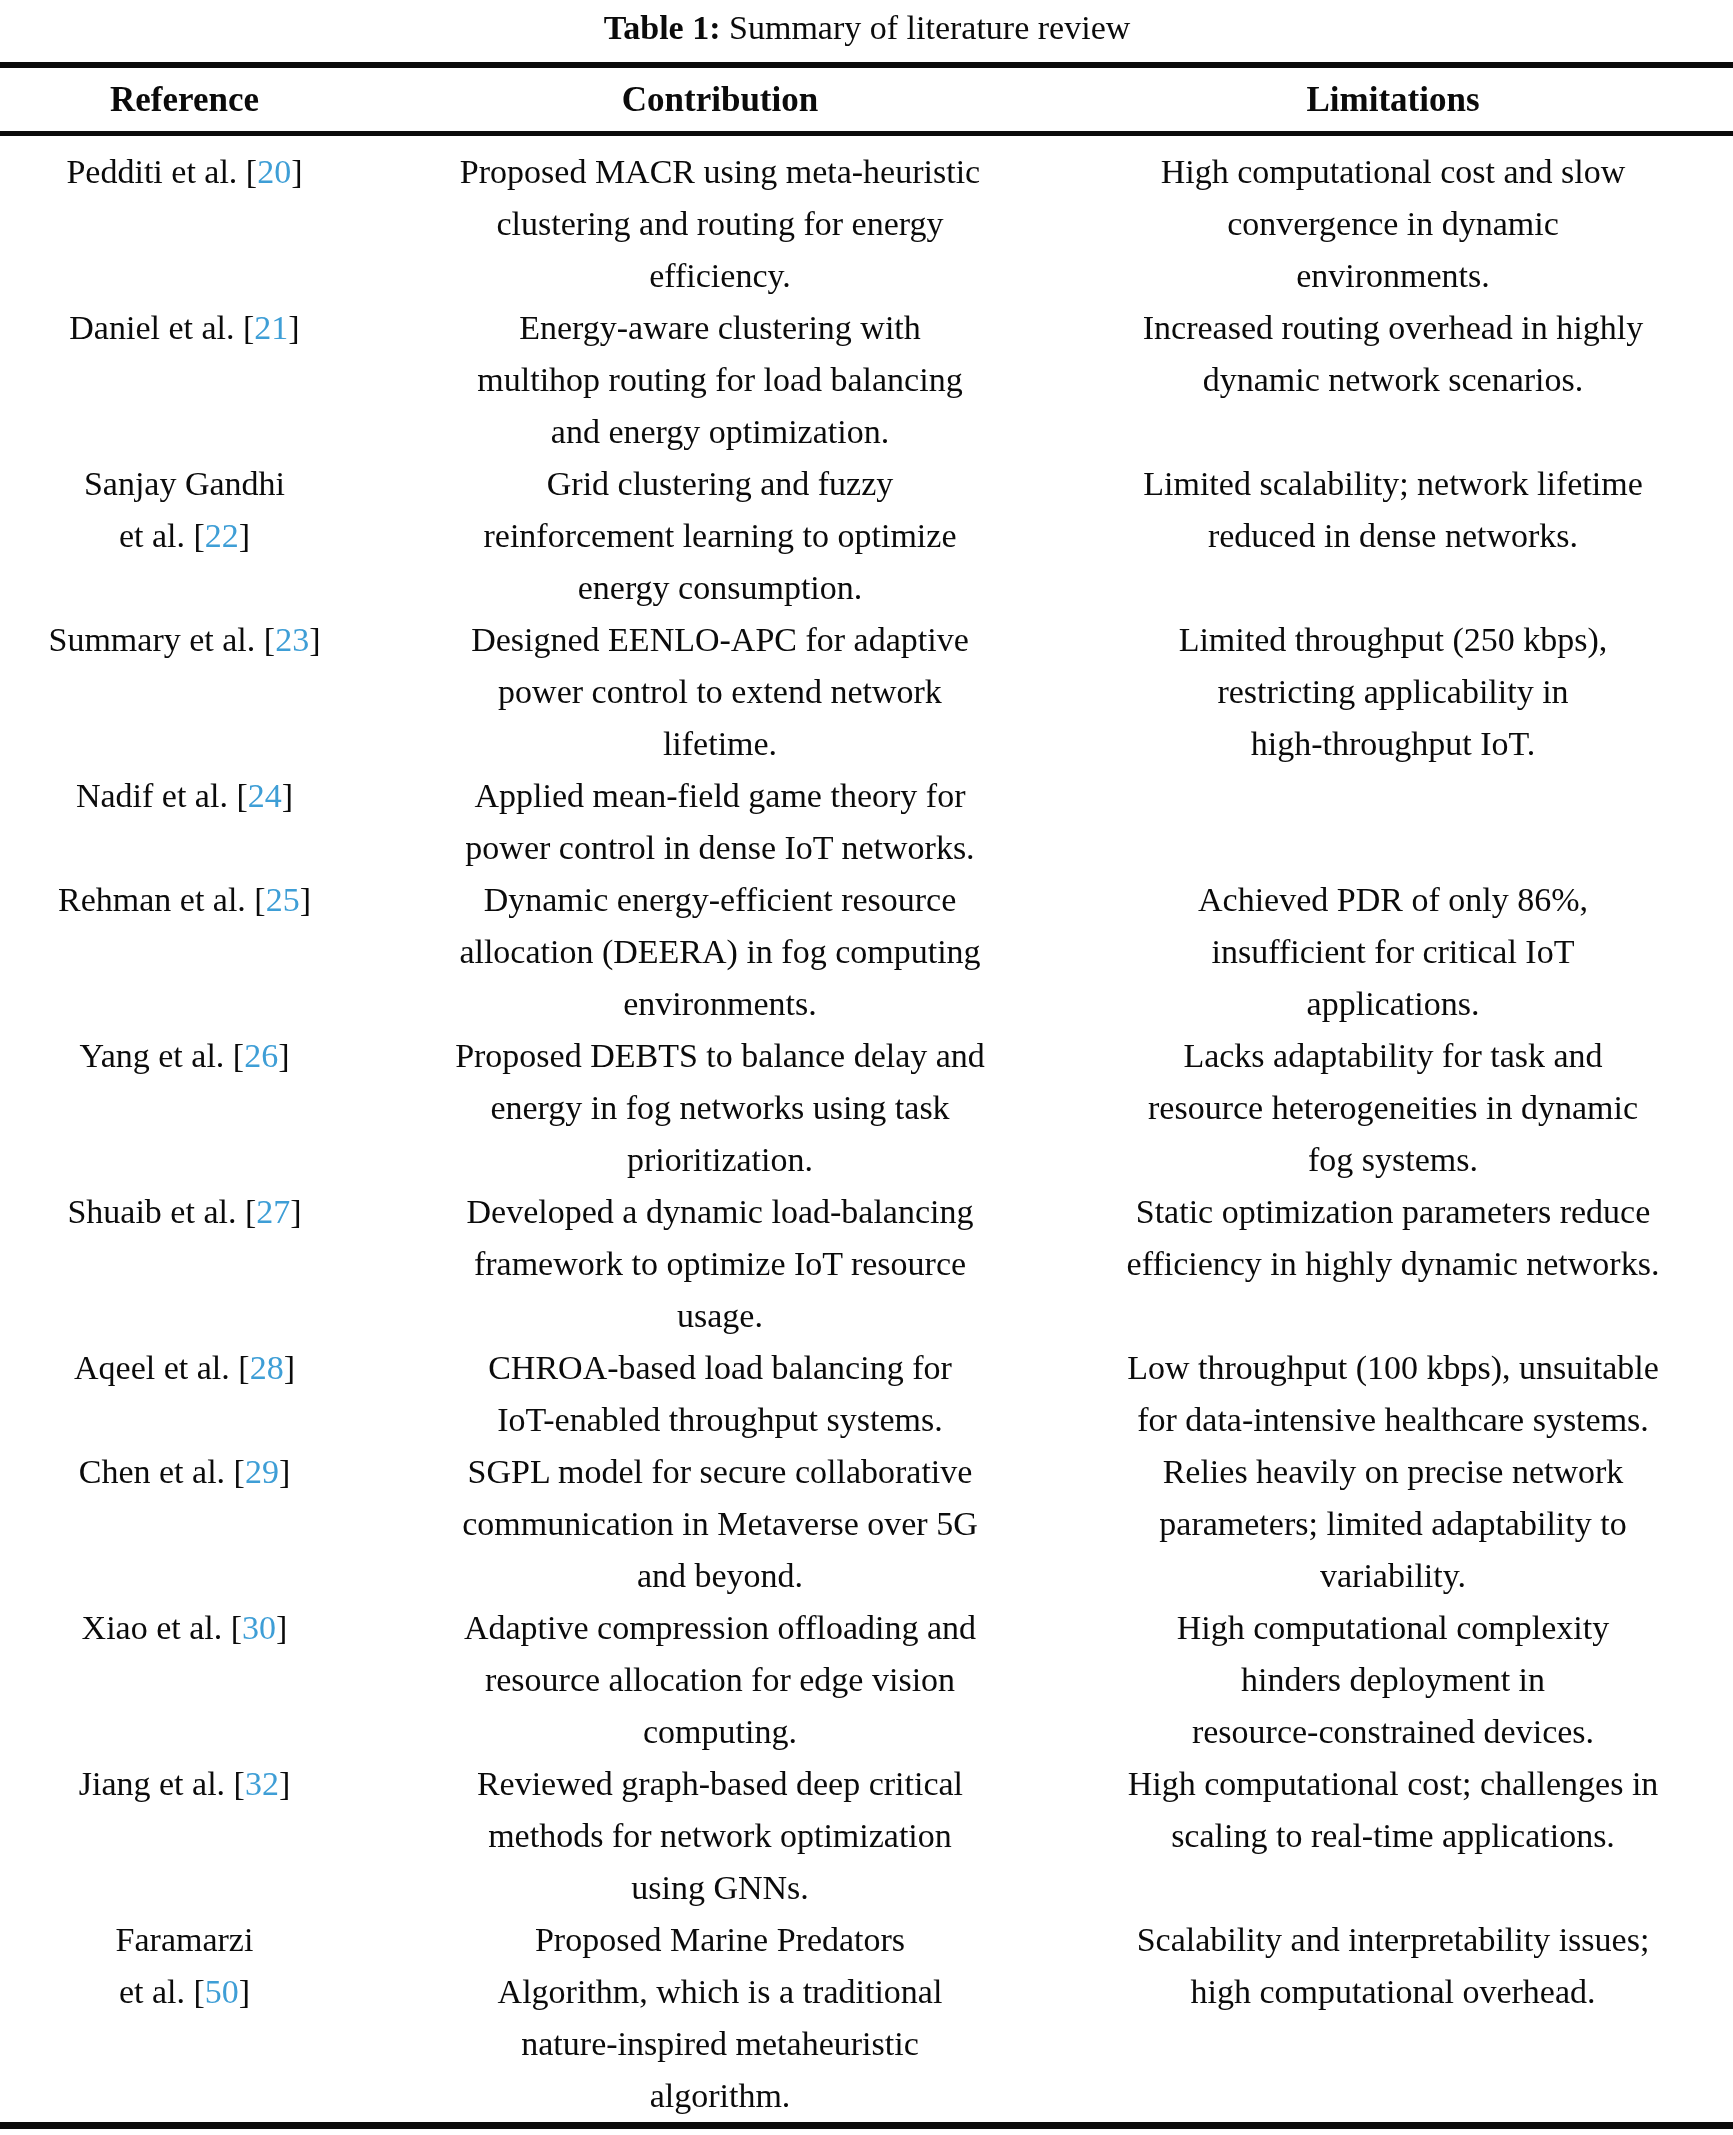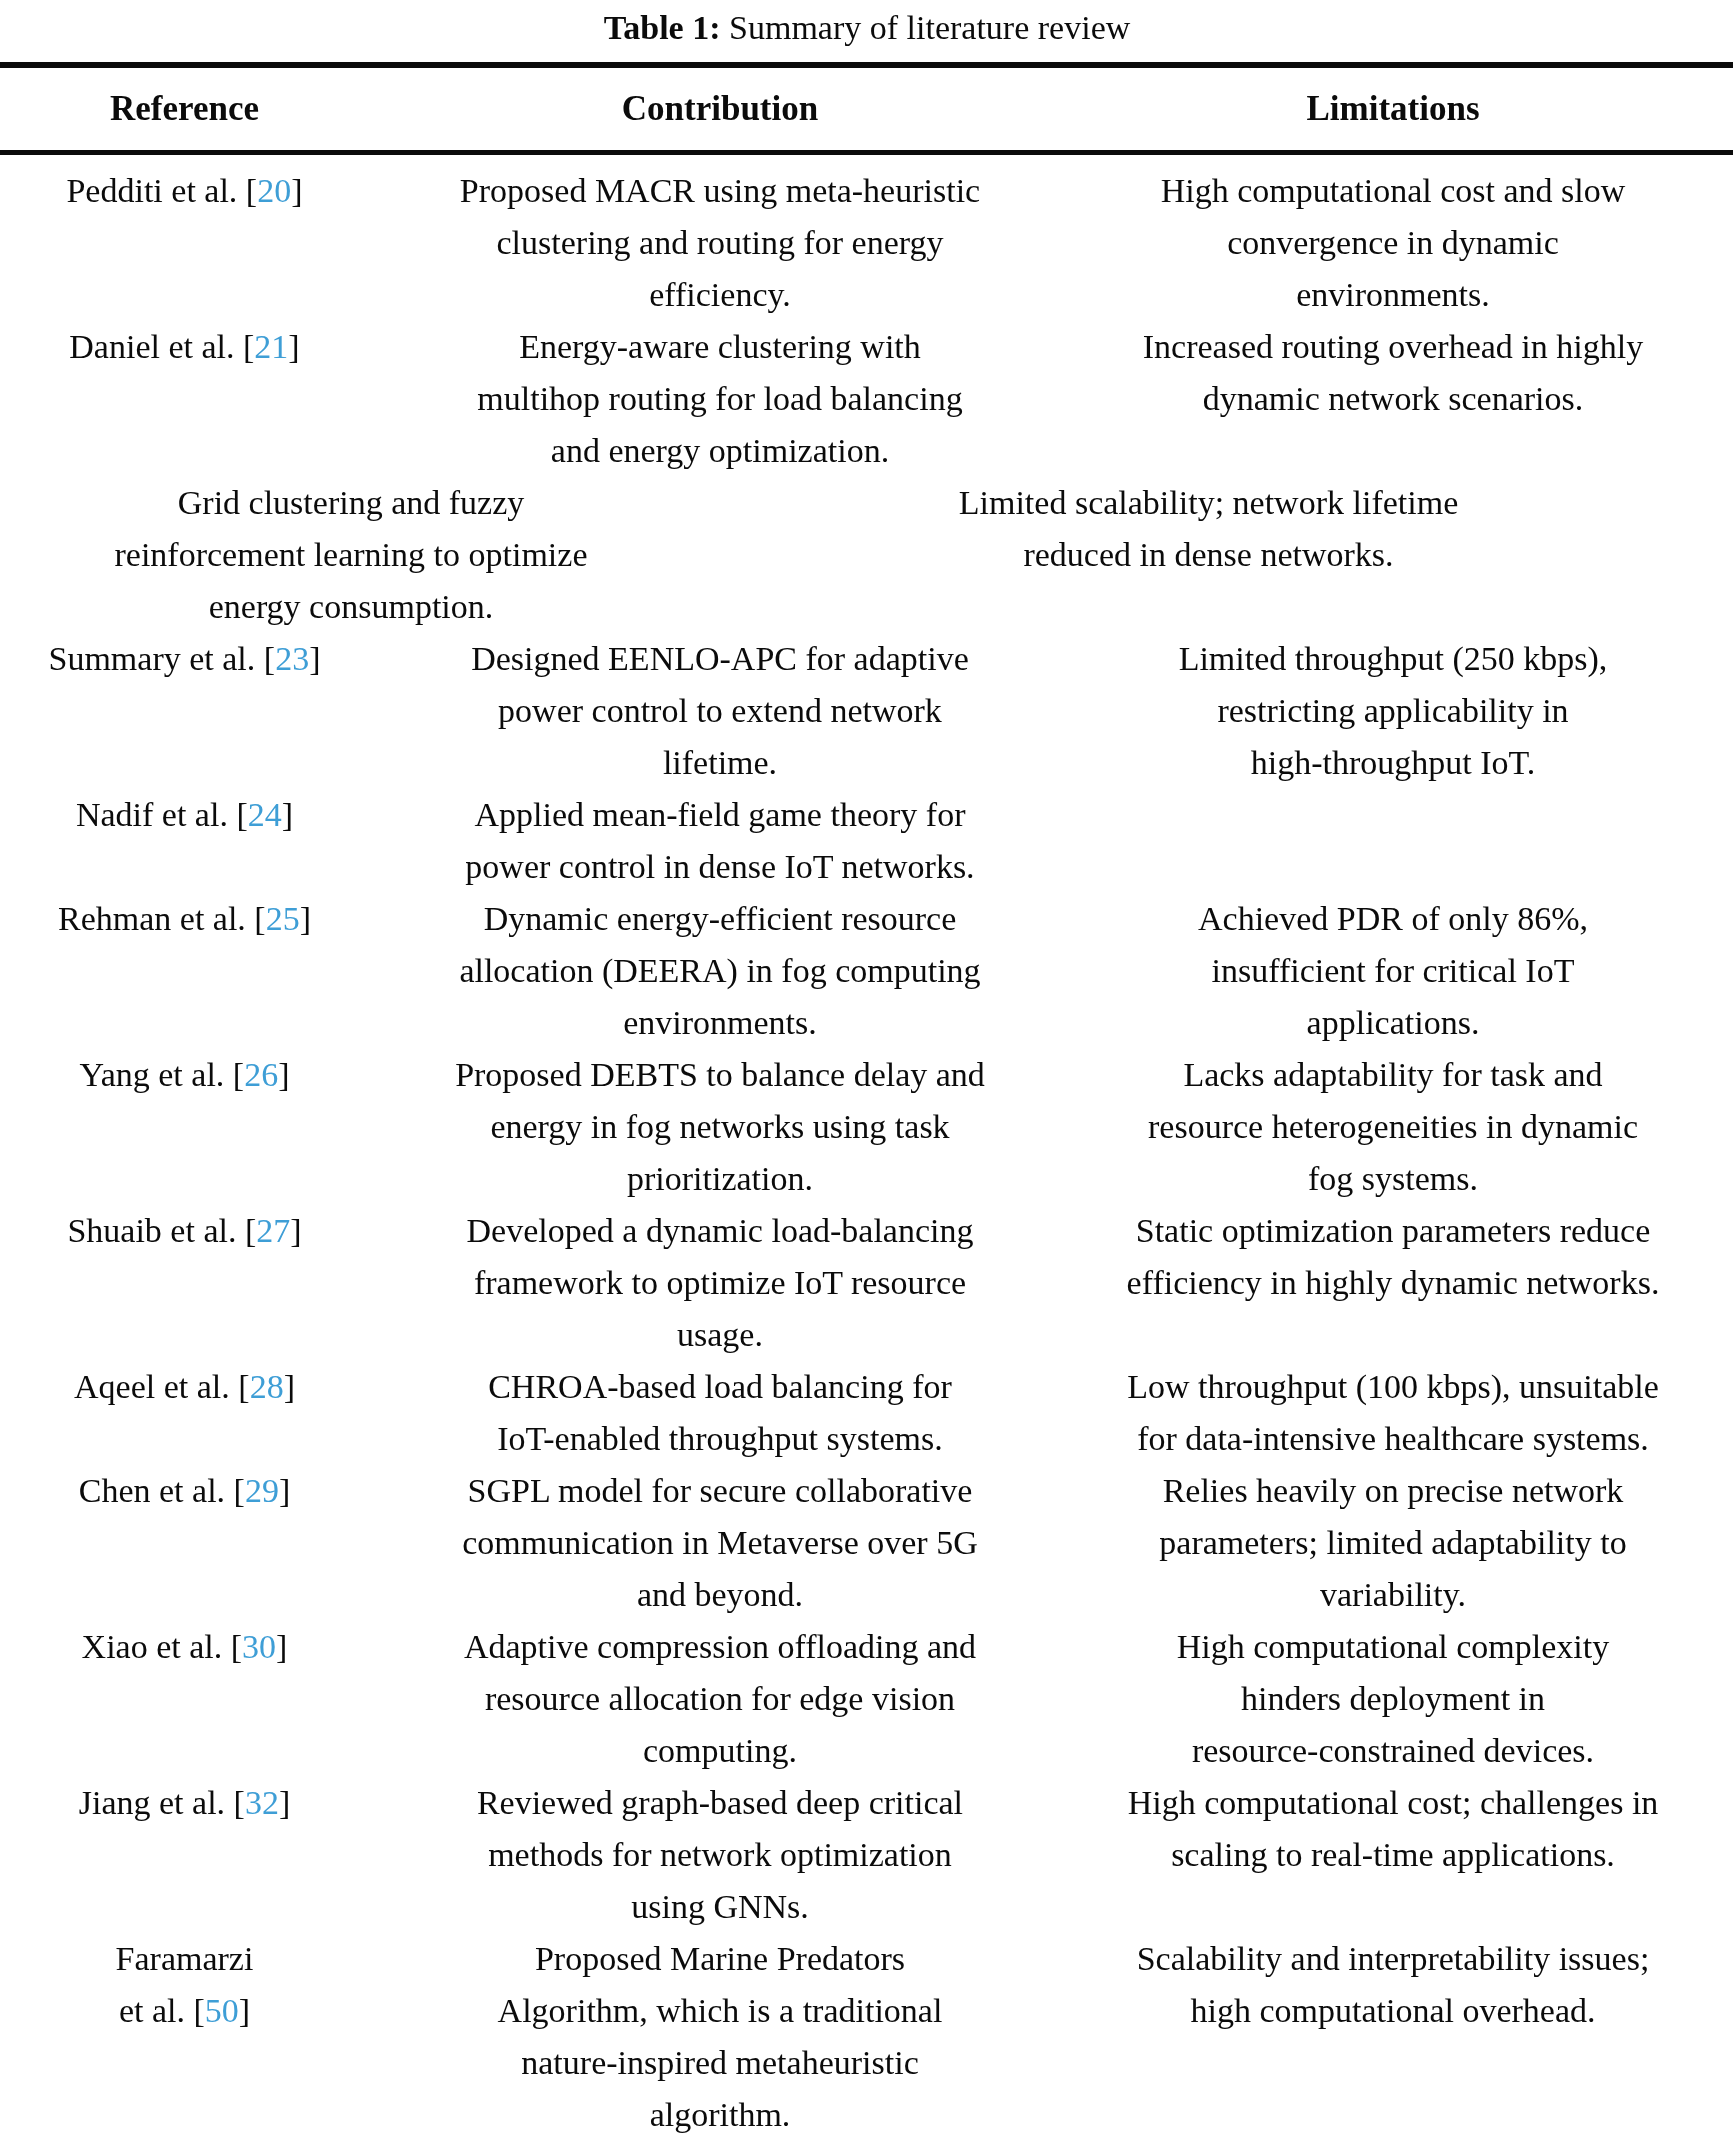--- a/index.html
+++ b/index.html
@@ -27,21 +27,21 @@
   .rule {
     width: 100%;
     background: #0b0b0b;
     height: 5.4px;
   }
   .rule-top { margin-top: 14.4px; }
   .rule-bottom { height: 7.2px; }
   .header-row {
     display: flex;
     align-items: center;
-    height: 82px;
+    height: 63px;
   }
   .header-row .cell {
     font-weight: bold;
     font-size: 35px;
     line-height: 63px;
     white-space: nowrap;
   }
   .tbody { margin-top: 10px; }
   .row {
     display: flex;
@@ -91,20 +91,22 @@
   <div class="row">
     <div class="cell col-ref"><span class="ref-pre">Daniel et al. [</span><span class="cite">21</span><span class="ref-post">]</span></div>
     <div class="cell col-contrib">Energy-aware clustering with
 multihop routing for load balancing
 and energy optimization.</div>
     <div class="cell col-limit">Increased routing overhead in highly
 dynamic network scenarios.</div>
   </div>
 
   <div class="row">
+    <div class="cell col-ref"><span class="ref-pre">Sanjay Gandhi
+et al. [</span><span class="cite">22</span><span class="ref-post">]</span></div>
     <div class="cell col-contrib">Grid clustering and fuzzy
 reinforcement learning to optimize
 energy consumption.</div>
     <div class="cell col-limit">Limited scalability; network lifetime
 reduced in dense networks.</div>
   </div>
 
   <div class="row">
     <div class="cell col-ref"><span class="ref-pre">Summary et al. [</span><span class="cite">23</span><span class="ref-post">]</span></div>
     <div class="cell col-contrib">Designed EENLO-APC for adaptive

